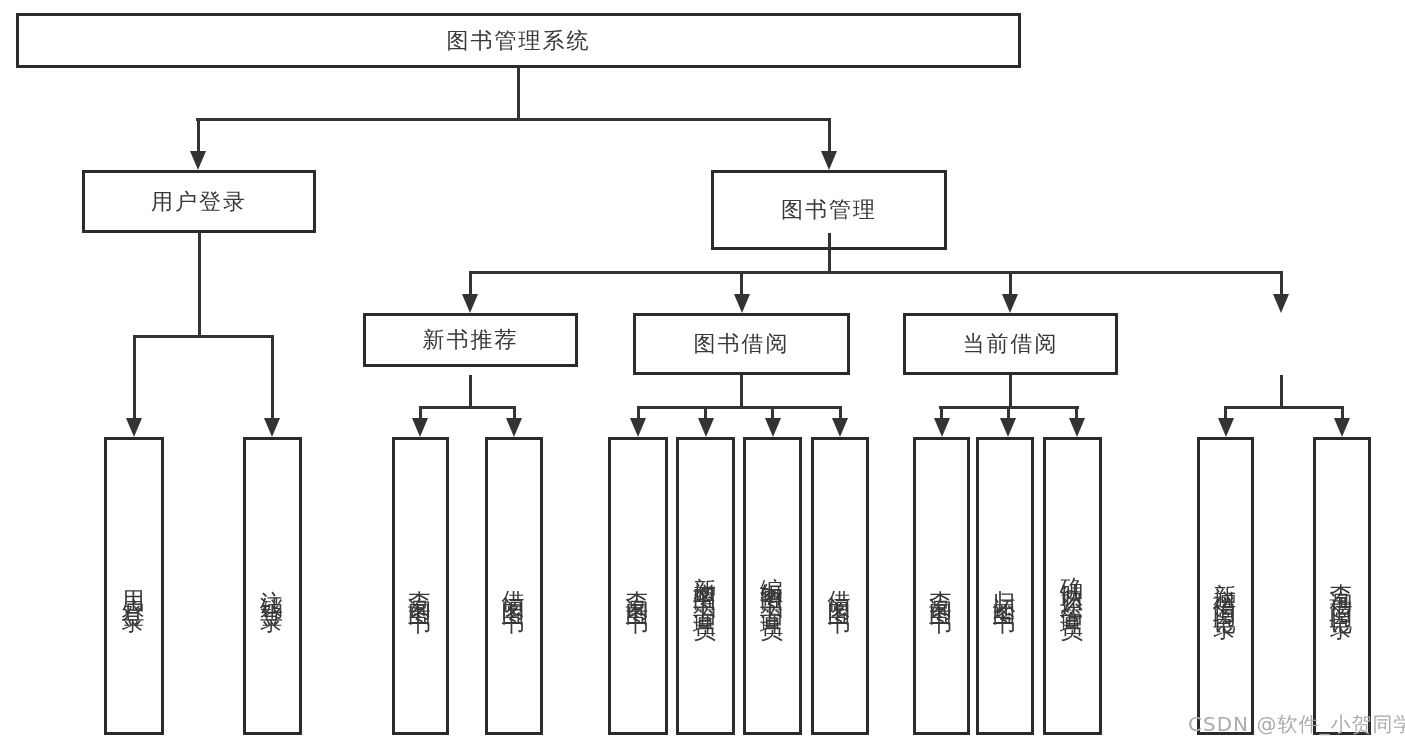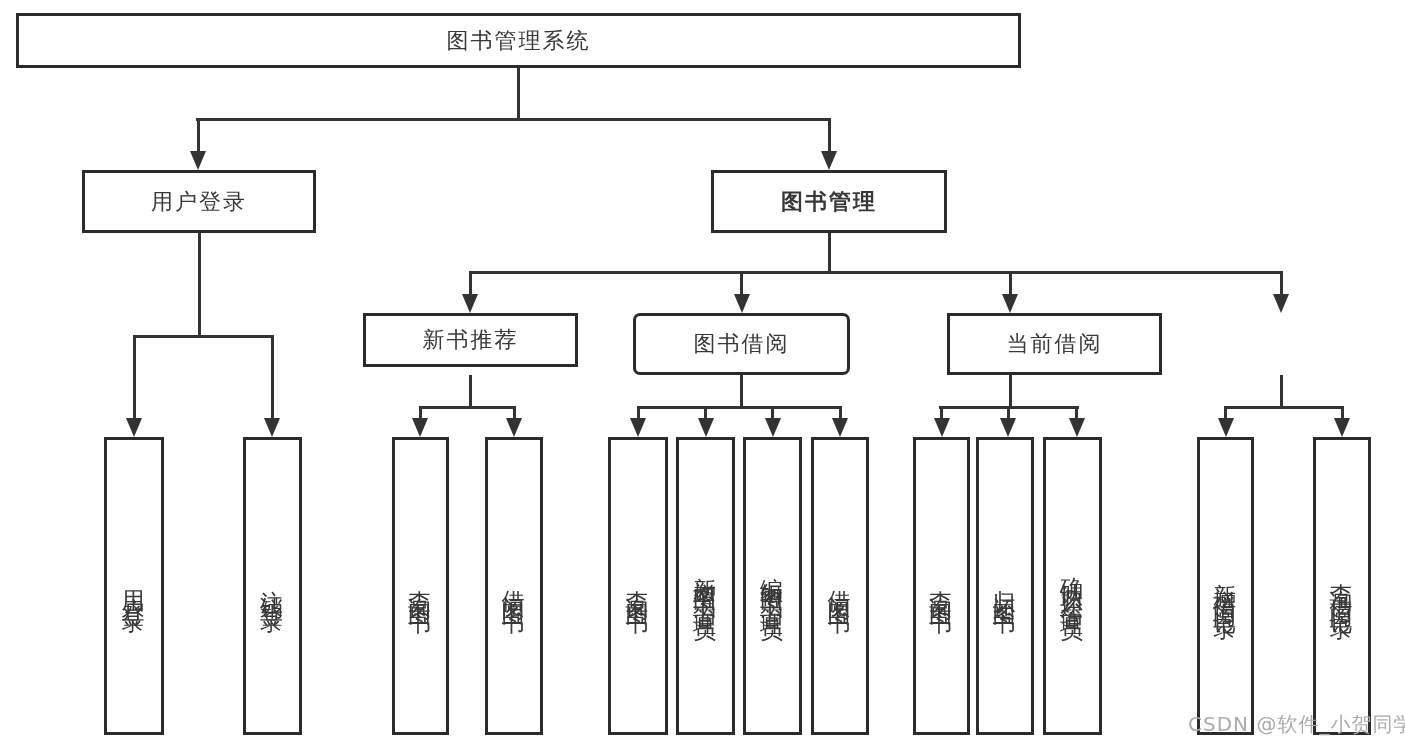--- a/index.html
+++ b/index.html
@@ -77,43 +77,43 @@
   </div>
 
   <div class="vl" style="left:517px; top:68px; height:51px;"></div>
   <div class="hl" style="left:196px; top:118px; width:635px;"></div>
   <div class="arr" style="left:196.5px; top:119px; height:32px;"></div>
   <div class="arr" style="left:827.5px; top:119px; height:32px;"></div>
 
   <div class="node" style="left:82px; top:170px; width:234px; height:63px;">
     <span>用户登录</span>
   </div>
-  <div class="node" style="left:711px; top:170px; width:236px; height:63px;font-weight:bold;">
+  <div class="node" style="left:711px; top:170px; width:236px; height:80px;">
     <span>图书管理</span>
   </div>
 
   <div class="vl" style="left:197.5px; top:233px; height:103px;"></div>
   <div class="hl" style="left:132.5px; top:334.5px; width:141px;"></div>
   <div class="arr" style="left:132.5px; top:336px; height:82px;"></div>
   <div class="arr" style="left:270.5px; top:336px; height:82px;"></div>
 
   <div class="vl" style="left:827.5px; top:233px; height:39px;"></div>
   <div class="hl" style="left:468.5px; top:270.5px; width:814px;"></div>
   <div class="arr" style="left:468.5px; top:272px; height:22px;"></div>
   <div class="arr" style="left:740px; top:272px; height:22px;"></div>
   <div class="arr" style="left:1008.5px; top:272px; height:22px;"></div>
   <div class="arr" style="left:1279.5px; top:272px; height:22px;"></div>
 
   <div class="node" style="left:363px; top:313px; width:215px; height:54px;">
     <span>新书推荐</span>
   </div>
-  <div class="node" style="left:633px; top:313px; width:217px; height:62px;border-radius:7px;">
+  <div class="node" style="left:633px; top:313px; width:217px; height:62px;">
     <span>图书借阅</span>
   </div>
-  <div class="node" style="left:903px; top:313px; width:215px; height:62px;margin-left:44px;">
+  <div class="node" style="left:903px; top:313px; width:215px; height:62px;">
     <span>当前借阅</span>
   </div>
 
   <div class="vl" style="left:468.5px; top:375px; height:32px;"></div>
   <div class="hl" style="left:418.5px; top:405.5px; width:97px;"></div>
   <div class="arr" style="left:418.5px; top:407px; height:11px;"></div>
   <div class="arr" style="left:512.5px; top:407px; height:11px;"></div>
 
   <div class="vl" style="left:740px; top:375px; height:32px;"></div>
   <div class="hl" style="left:636.5px; top:405.5px; width:205px;"></div>

